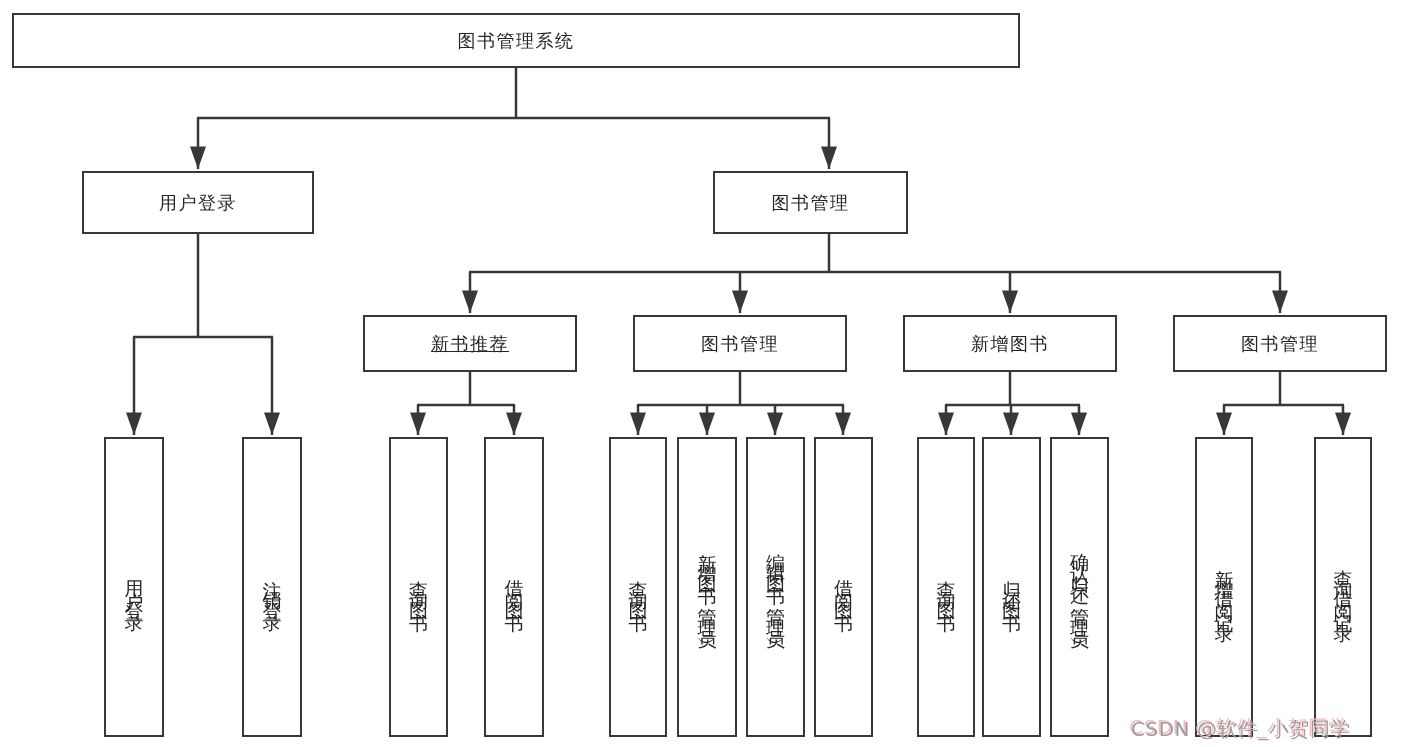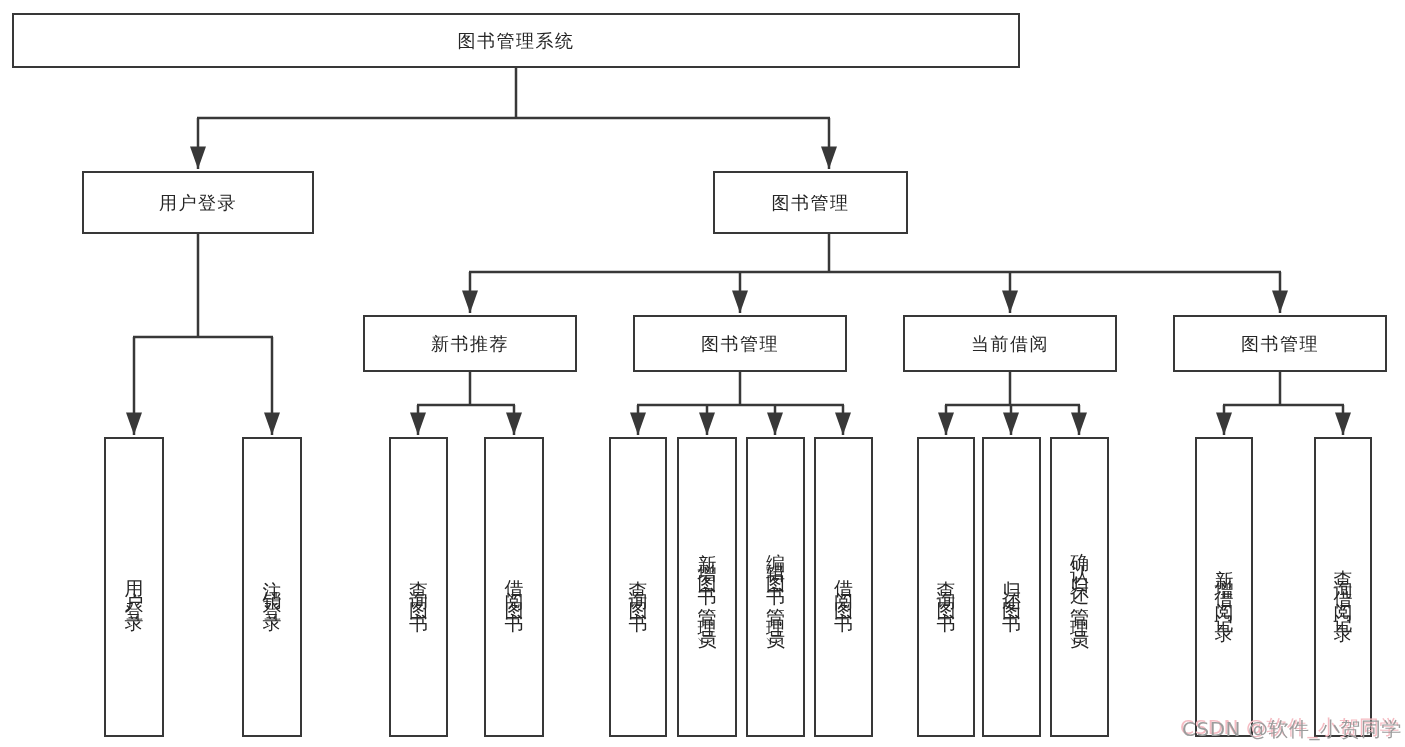--- a/index.html
+++ b/index.html
@@ -17,39 +17,39 @@
   .h{font-size:18px;letter-spacing:1.5px;}
   .leaf{
     top:437px;height:300px;
     writing-mode:vertical-rl;text-orientation:mixed;
     font-size:19px;letter-spacing:11px;line-height:1.05;
   }
   
   .n-root{left:12px;top:13px;width:1008px;height:55px;}
   .n-user-login{left:82px;top:171px;width:232px;height:63px;}
   .n-book-mgmt{left:713px;top:171px;width:195px;height:63px;}
-  .n-new-book{left:363px;top:315px;width:214px;height:57px;}
+  .n-new-book{left:363px;top:315px;width:214px;height:57px;text-decoration:underline;}
   .n-book-borrow{left:633px;top:315px;width:214px;height:57px;}
   .n-current-borrow{left:903px;top:315px;width:214px;height:57px;}
   .n-borrow-record{left:1173px;top:315px;width:214px;height:57px;}
   .n-leaf-user-login{left:104px;width:60px;}
   .n-leaf-logout{left:242px;width:60px;}
   .n-leaf-nb-query{left:389px;width:59px;}
   .n-leaf-nb-borrow{left:484px;width:60px;}
   .n-leaf-bb-query{left:609px;width:58px;}
   .n-leaf-bb-add{left:677px;width:60px;}
   .n-leaf-bb-edit{left:746px;width:59px;}
   .n-leaf-bb-borrow{left:814px;width:59px;}
   .n-leaf-cb-query{left:917px;width:58px;}
   .n-leaf-cb-return{left:982px;width:59px;}
   .n-leaf-cb-confirm{left:1050px;width:59px;}
   .n-leaf-br-add{left:1195px;width:58px;}
   .n-leaf-br-query{left:1314px;width:58px;}
   .watermark{
-    position:absolute;left:1182px;top:716px;z-index:5;
+    position:absolute;left:1131px;top:716px;z-index:5;
     font-size:20px;color:#9c9c9c;letter-spacing:0.5px;white-space:nowrap;
     text-shadow:-2px -2px 0 #f5bcc3;
   }
 </style>
 </head>
 <body>
 
 <div class="canvas">
 
   <svg class="connectors" viewBox="0 0 1405 747" aria-hidden="true">
@@ -82,21 +82,21 @@
     </g>
   </svg>
 
   <div class="box h n-root">图书管理系统</div>
 
   <div class="box h n-user-login">用户登录</div>
   <div class="box h n-book-mgmt">图书管理</div>
 
   <div class="box h n-new-book">新书推荐</div>
   <div class="box h n-book-borrow">图书管理</div>
-  <div class="box h n-current-borrow">当前借阅</div>
+  <div class="box h n-current-borrow">新增图书</div>
   <div class="box h n-borrow-record">图书管理</div>
 
   <div class="box leaf n-leaf-user-login">用户登录</div>
   <div class="box leaf n-leaf-logout">注销登录</div>
   <div class="box leaf n-leaf-nb-query">查询图书</div>
   <div class="box leaf n-leaf-nb-borrow">借阅图书</div>
   <div class="box leaf n-leaf-bb-query">查询图书</div>
   <div class="box leaf n-leaf-bb-add">新增图书（管理员）</div>
   <div class="box leaf n-leaf-bb-edit">编辑图书（管理员）</div>
   <div class="box leaf n-leaf-bb-borrow">借阅图书</div>

